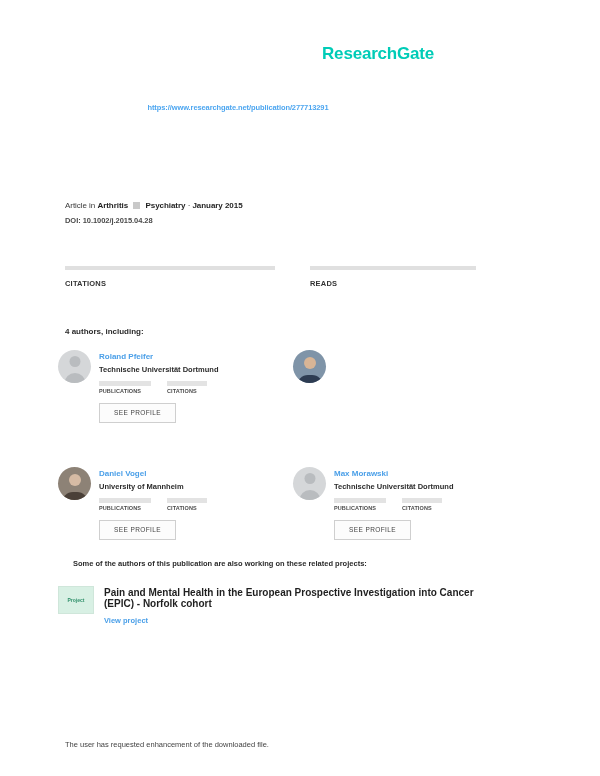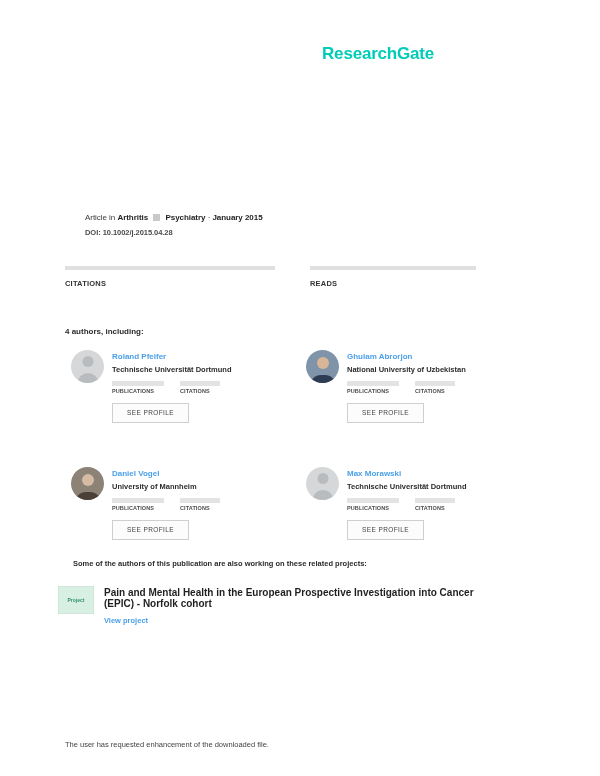--- a/index.html
+++ b/index.html
@@ -21,40 +21,40 @@
 
   
   .url-line {
     position: absolute; left: 0; right: 0; top: 103px;
     text-align: center;
     font-size: 7.5px; font-weight: bold; letter-spacing: -0.1px;
     color: #4da6f0;
   }
 
   
-  .meta-block { position: absolute; left: 65px; top: 212px; margin-left: 20px; }
+  .meta-block { position: absolute; left: 65px; top: 200px; }
   .meta-line1 { font-size: 8px; color: #2b2b2b; letter-spacing: -0.05px; line-height: 12px; white-space: nowrap; }
   .meta-line1 .lbl { font-weight: normal; color: #3a3a3a; }
   .meta-line1 .jrnl { font-weight: bold; color: #1f1f1f; }
   .meta-line1 .sep { display:inline-block; width:7px; height:7px; background:#c9c9c9; vertical-align:-1px; margin:0 3px; }
   .meta-line1 .impact { font-weight: bold; color:#1f1f1f; }
   .meta-line1 .date { font-weight: bold; color:#1f1f1f; }
   .meta-doi { margin-top: 4px; font-size: 7.5px; font-weight: bold; color: #4a4a4a; letter-spacing: -0.05px; }
 
   
   .stats { position: absolute; left: 65px; top: 266px; width: 455px; display: flex; }
   .stat-col { width: 210px; }
   .stat-col.right { margin-left: 35px; }
   .stat-rule { height: 4px; background: #e0e0e0; width: 100%; }
   .stat-label { margin-top: 9px; font-size: 7.5px; font-weight: bold; color: #333; letter-spacing: 0.2px; }
   .stat-value { margin-top: 3px; font-size: 10px; font-weight: bold; color: #222; }
 
   
   .authors-intro { position: absolute; left: 65px; top: 327px; font-size: 8px; font-weight: bold; color: #2b2b2b; }
-  .authors-grid { position: absolute; left: 71px; top: 350px; width: 470px; }
+  .authors-grid { position: absolute; left: 58px; top: 350px; width: 470px; }
   .author-row { display: flex; }
   .author-row + .author-row { margin-top: 44px; }
   .author-card { width: 235px; display: flex; align-items: flex-start; }
 
   .avatar {
     width: 33px; height: 33px; border-radius: 50%;
     background: #d5d7d9; flex: 0 0 33px; margin-right: 8px;
     position: relative; overflow: hidden;
   }
   .avatar .head { position: absolute; left: 50%; top: 6px; transform: translateX(-50%);
@@ -102,20 +102,21 @@
   .footer-1 .lnk { color: #6fa8dc; }
   .footer-2 { position: absolute; left: 65px; top: 740px; font-size: 7.5px; color: #444; }
 </style>
 </head>
 <body>
 
 <div class="page">
 
   <div class="rg-logo">ResearchGate</div>
 
+  <div class="url-line">https://www.researchgate.net/publication/277713291</div>
 
   <div class="meta-block">
     <div class="meta-line1">
       <span class="lbl">Article</span>
       <span class="lbl">in</span>
       <span class="jrnl">Arthritis</span>
       <span class="sep"></span>
       <span class="impact">Psychiatry</span>
       <span class="lbl">·</span>
       <span class="date">January 2015</span>
@@ -162,35 +163,20 @@
           </div>
           <div class="see-profile">SEE PROFILE</div>
         </div>
       </div>
 
       <div class="author-card">
         <div class="avatar photo-a">
           <div class="head"></div>
           <div class="body"></div>
         </div>
-        <div class="author-info">
-          <div class="author-name">Ghulam Abrorjon</div>
-          <div class="author-affil">National University of Uzbekistan</div>
-          <div class="author-stats">
-            <div class="astat">
-              <div class="astat-bar"></div>
-              <div class="astat-label">PUBLICATIONS</div>
-            </div>
-            <div class="astat wide">
-              <div class="astat-bar"></div>
-              <div class="astat-label">CITATIONS</div>
-            </div>
-          </div>
-          <div class="see-profile">SEE PROFILE</div>
-        </div>
       </div>
 
     </div>
 
     <div class="author-row">
 
       <div class="author-card">
         <div class="avatar photo-b">
           <div class="head"></div>
           <div class="body"></div>

